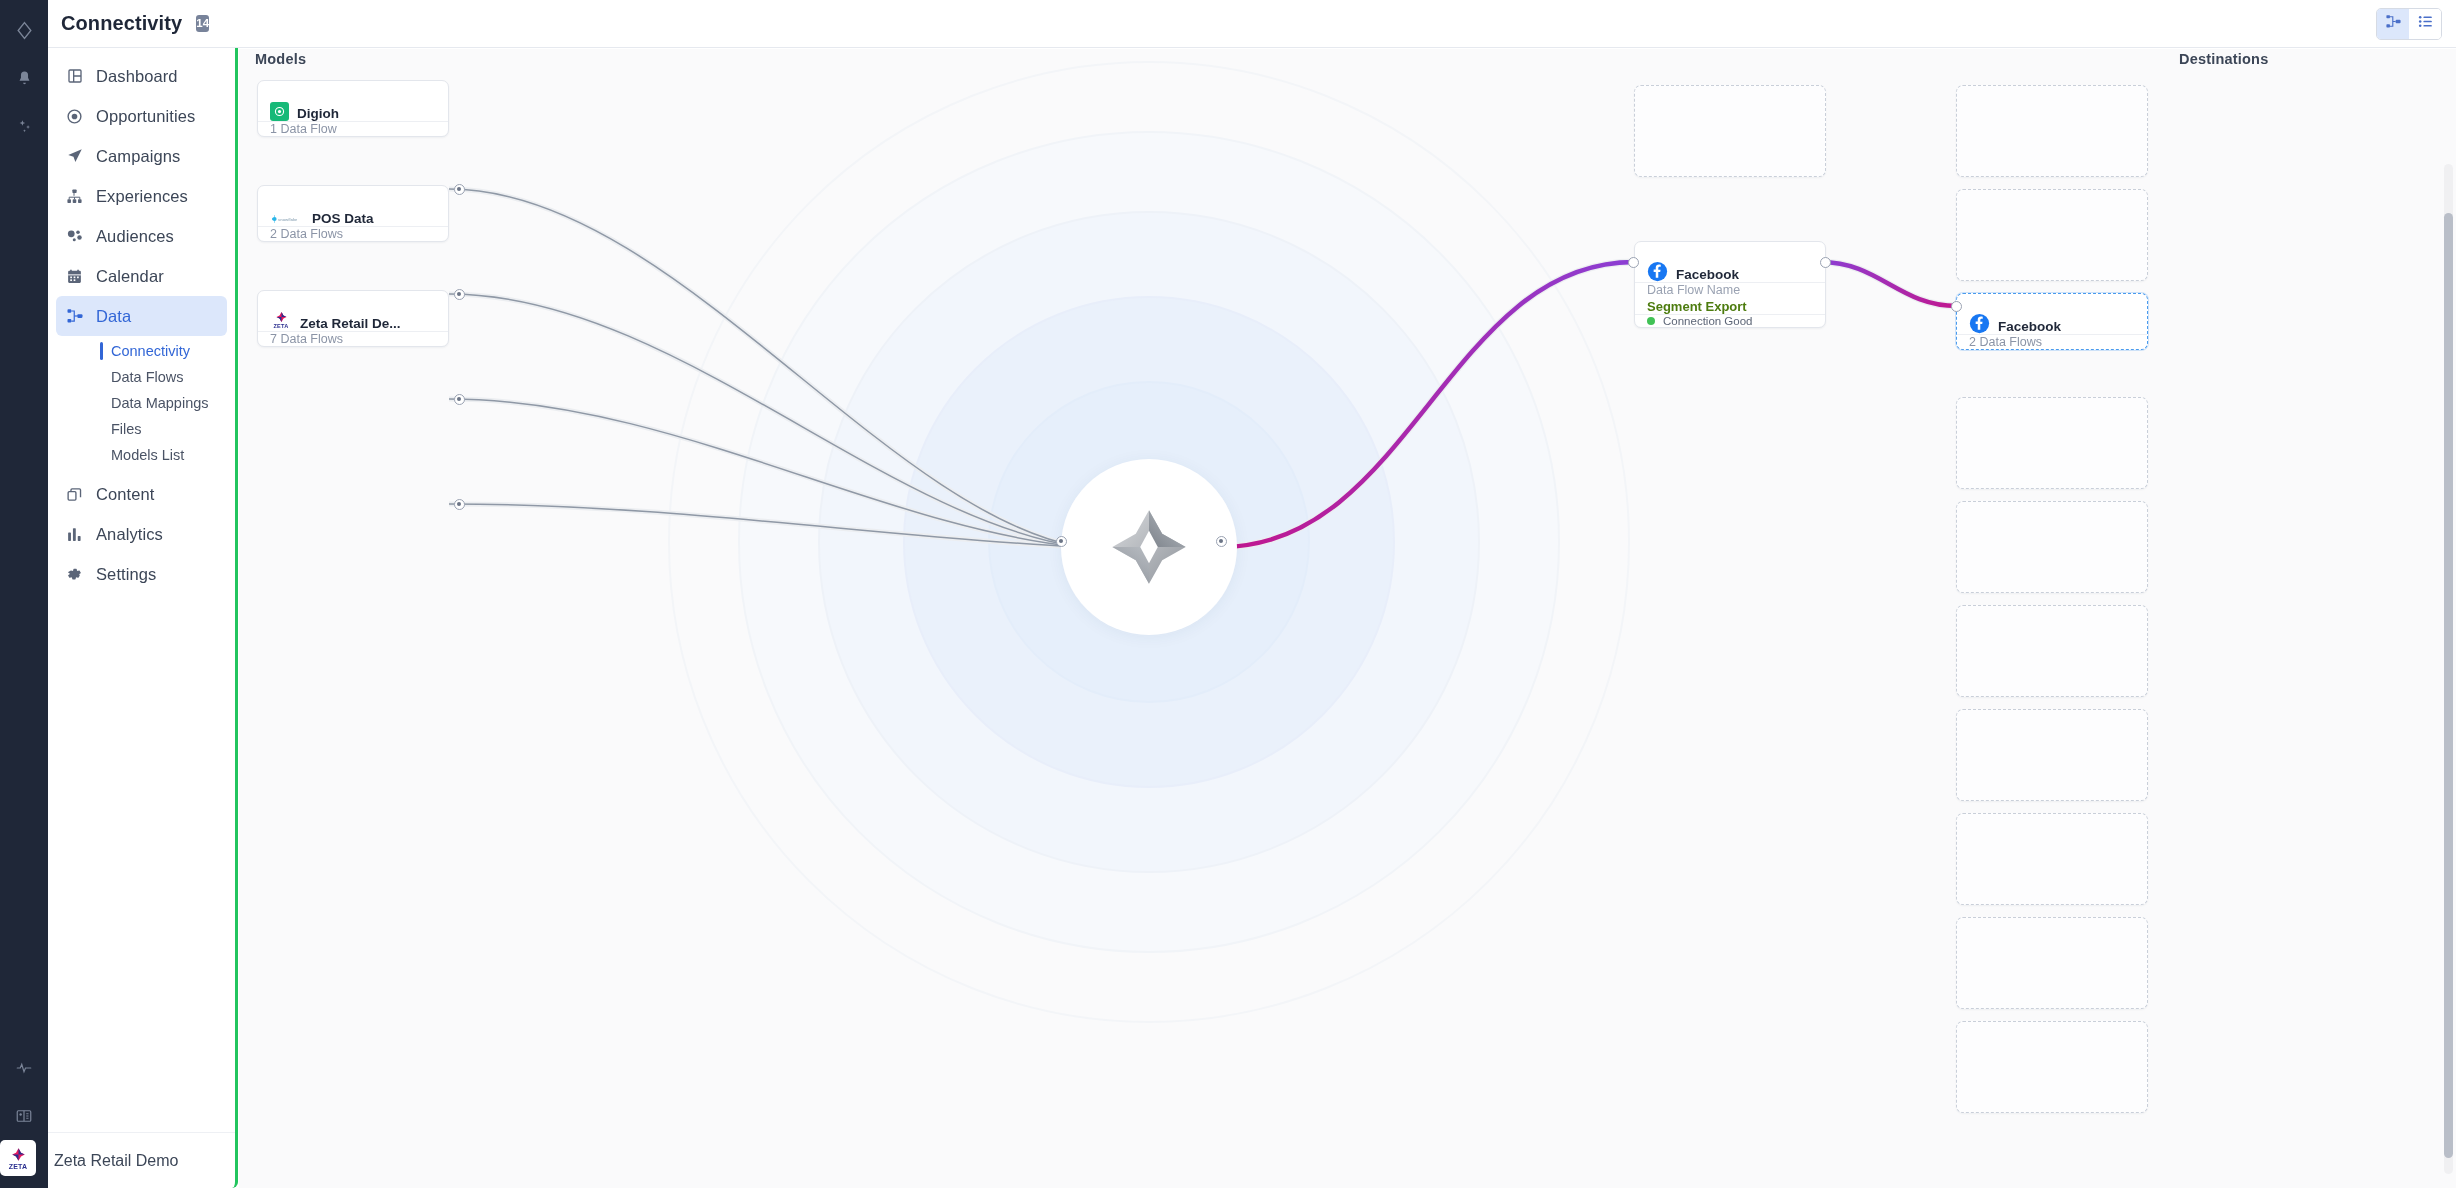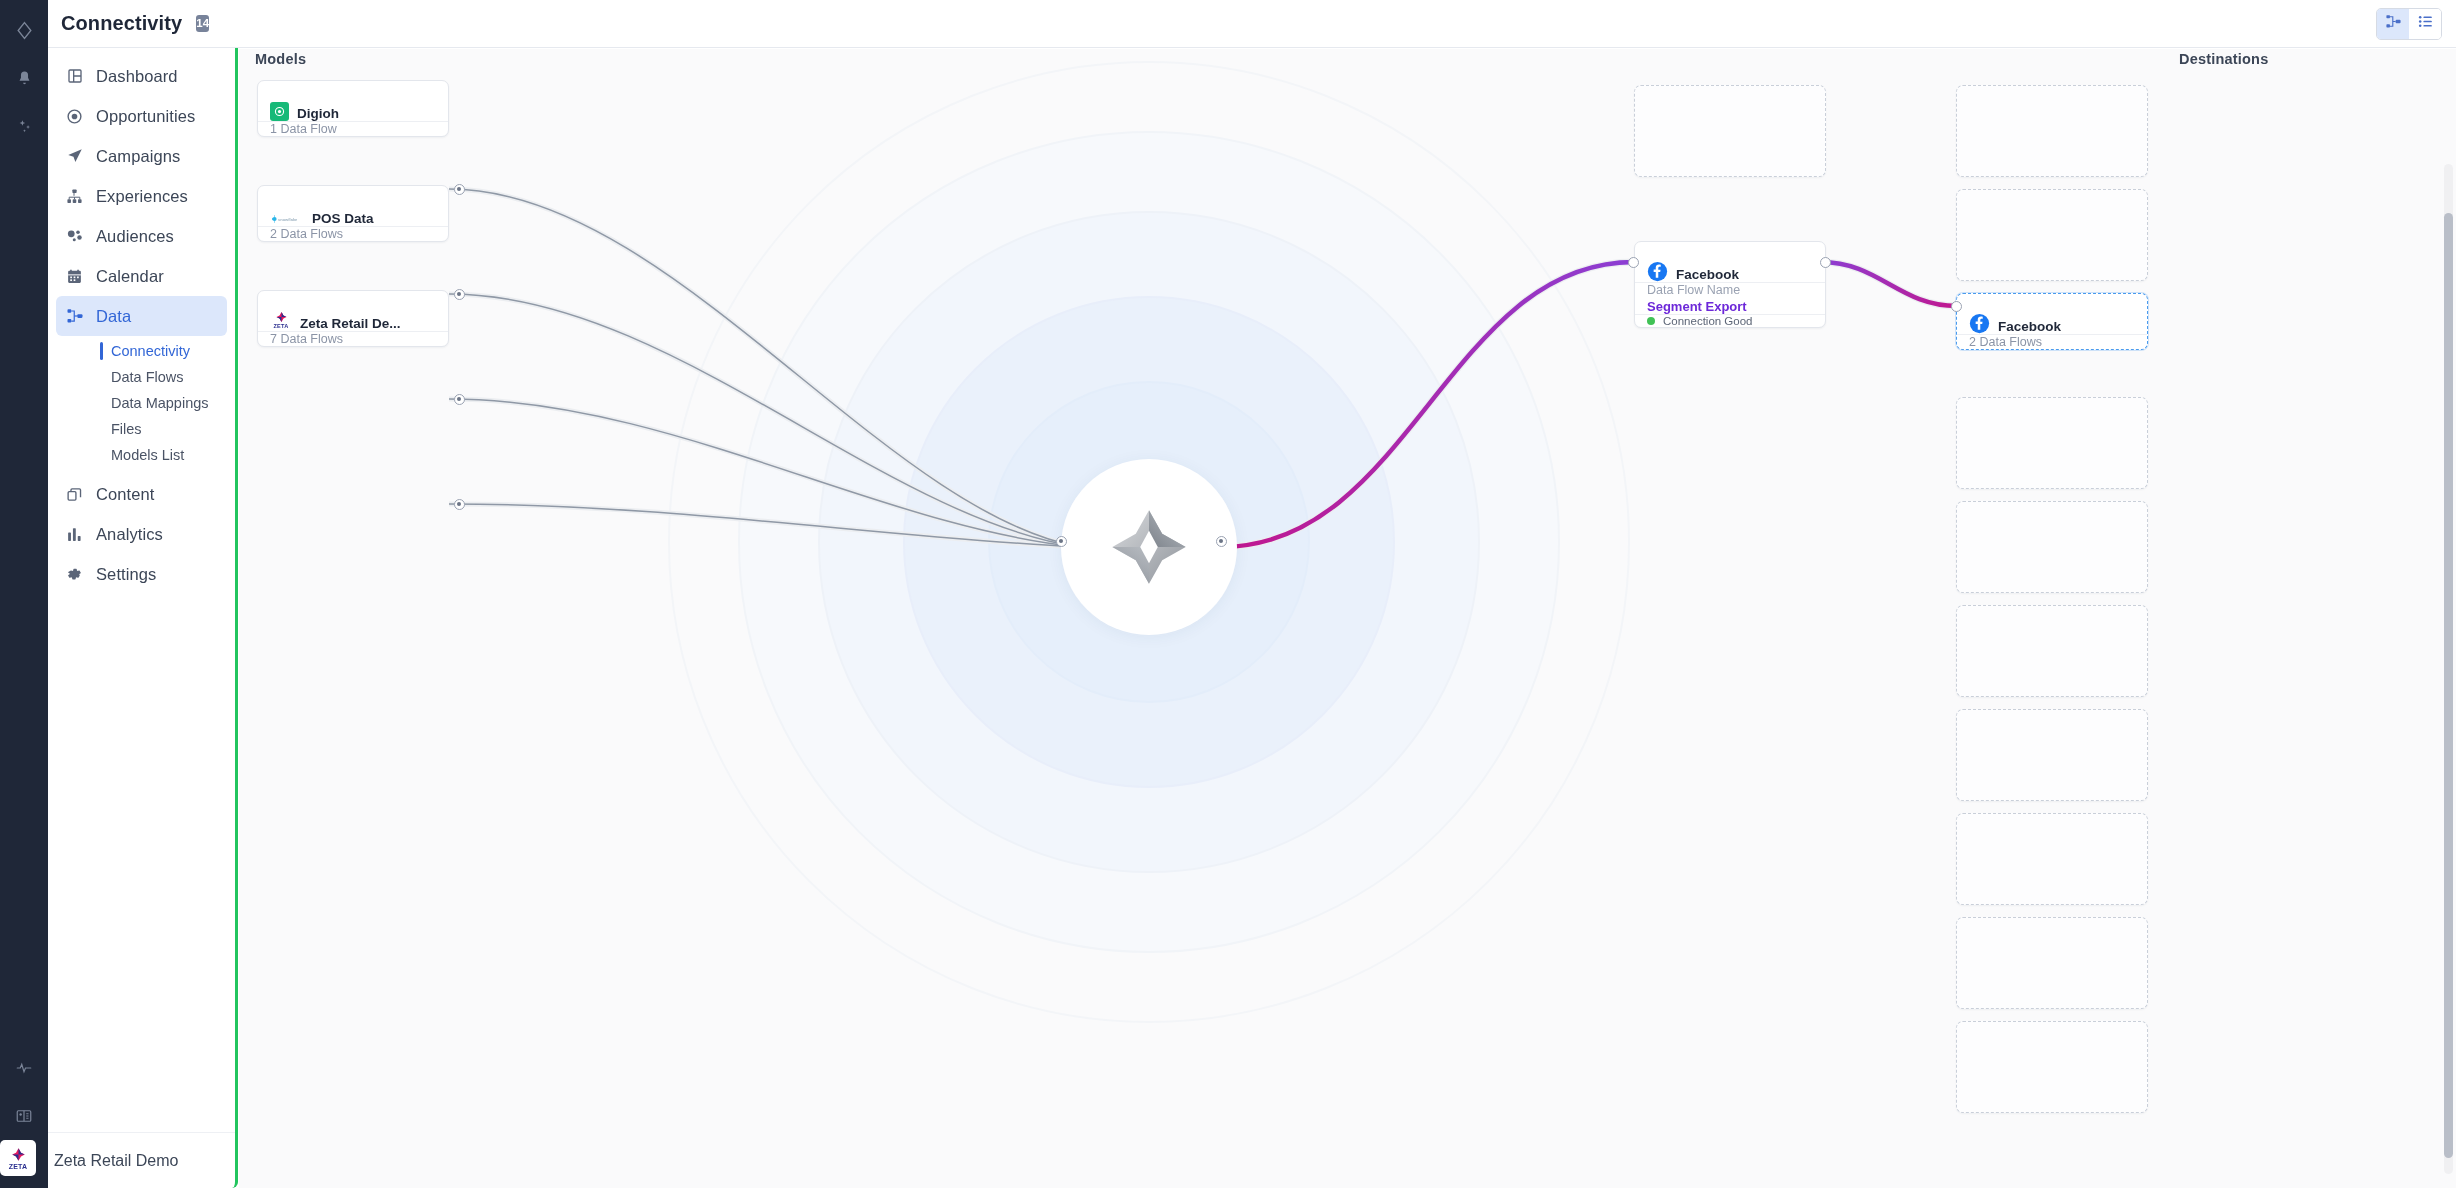--- a/index.html
+++ b/index.html
@@ -120,21 +120,21 @@
   }
   .card-title {
     font-size: 13.5px; font-weight: bold; color: #1f2738;
     white-space: nowrap; overflow: hidden; text-overflow: ellipsis;
   }
   .card-row {
     border-top: 1px solid #edeff3; padding: 0 12px;
     font-size: 12.5px; color: #8b94a6;
   }
   .card-row .lbl { font-size: 12.5px; color: #9aa2b2; }
-  .card-row .val { font-size: 13px; color: #6d28d9; font-weight: bold; margin-top: 2px; }
+  .card-row .val { font-size: 13px; color: #4d7c0f; font-weight: bold; margin-top: 2px; }
   .card-row.status { display: flex; align-items: center; gap: 8px; font-size: 11.5px; color: #5d6677; }
   .dot-ok { width: 8px; height: 8px; border-radius: 50%; background: #41c256; flex: 0 0 8px; }
 
   .logo-sq {
     width: 19px; height: 19px; border-radius: 3px; flex: 0 0 19px;
     display: flex; align-items: center; justify-content: center;
   }
   .logo-digioh { background: #17b978; }
   .logo-snow { width: 34px; height: 14px; flex: 0 0 34px; display:flex; align-items:center; gap:2px; }
   .logo-zeta { width: 22px; height: 22px; flex: 0 0 22px; display: flex; flex-direction: column; align-items: center; justify-content: center; }

